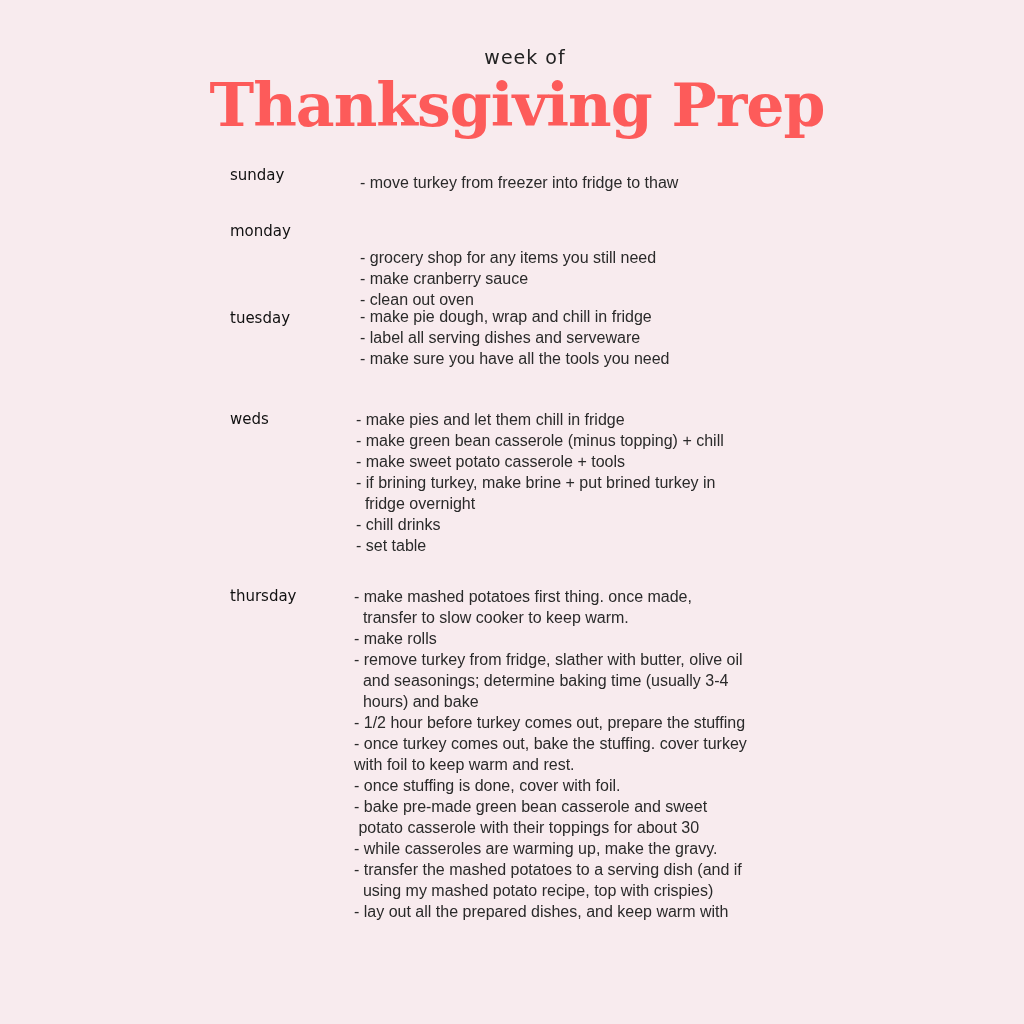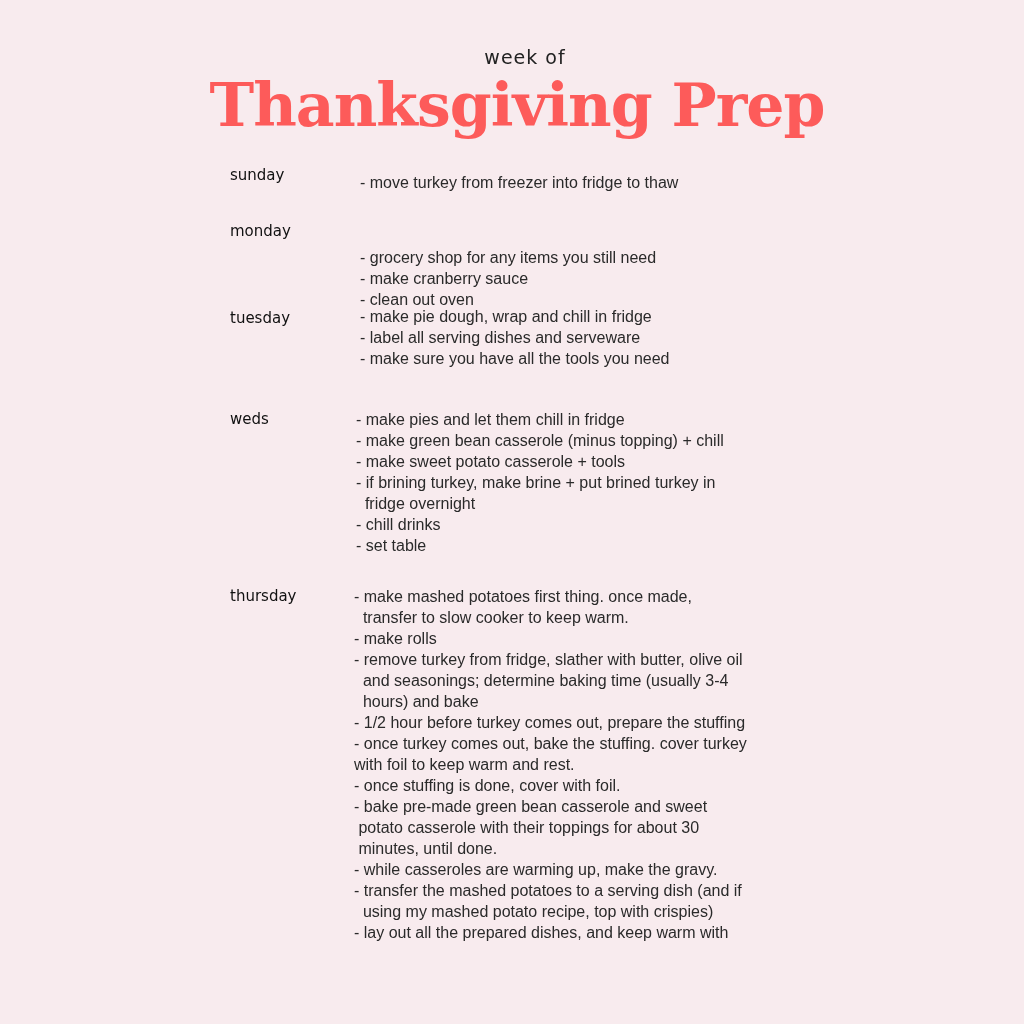--- a/index.html
+++ b/index.html
@@ -104,19 +104,18 @@
     <li>- make rolls</li>
     <li>- remove turkey from fridge, slather with butter, olive oil</li>
     <li>  and seasonings; determine baking time (usually 3-4</li>
     <li>  hours) and bake</li>
     <li>- 1/2 hour before turkey comes out, prepare the stuffing</li>
     <li>- once turkey comes out, bake the stuffing. cover turkey</li>
     <li>with foil to keep warm and rest.</li>
     <li>- once stuffing is done, cover with foil.</li>
     <li>- bake pre-made green bean casserole and sweet</li>
     <li> potato casserole with their toppings for about 30</li>
-    <li> minutes, until done.</li>
     <li>- while casseroles are warming up, make the gravy.</li>
     <li>- transfer the mashed potatoes to a serving dish (and if</li>
     <li>  using my mashed potato recipe, top with crispies)</li>
     <li>- lay out all the prepared dishes, and keep warm with</li>
   </ul>
 </div>
 
 </body></html>

